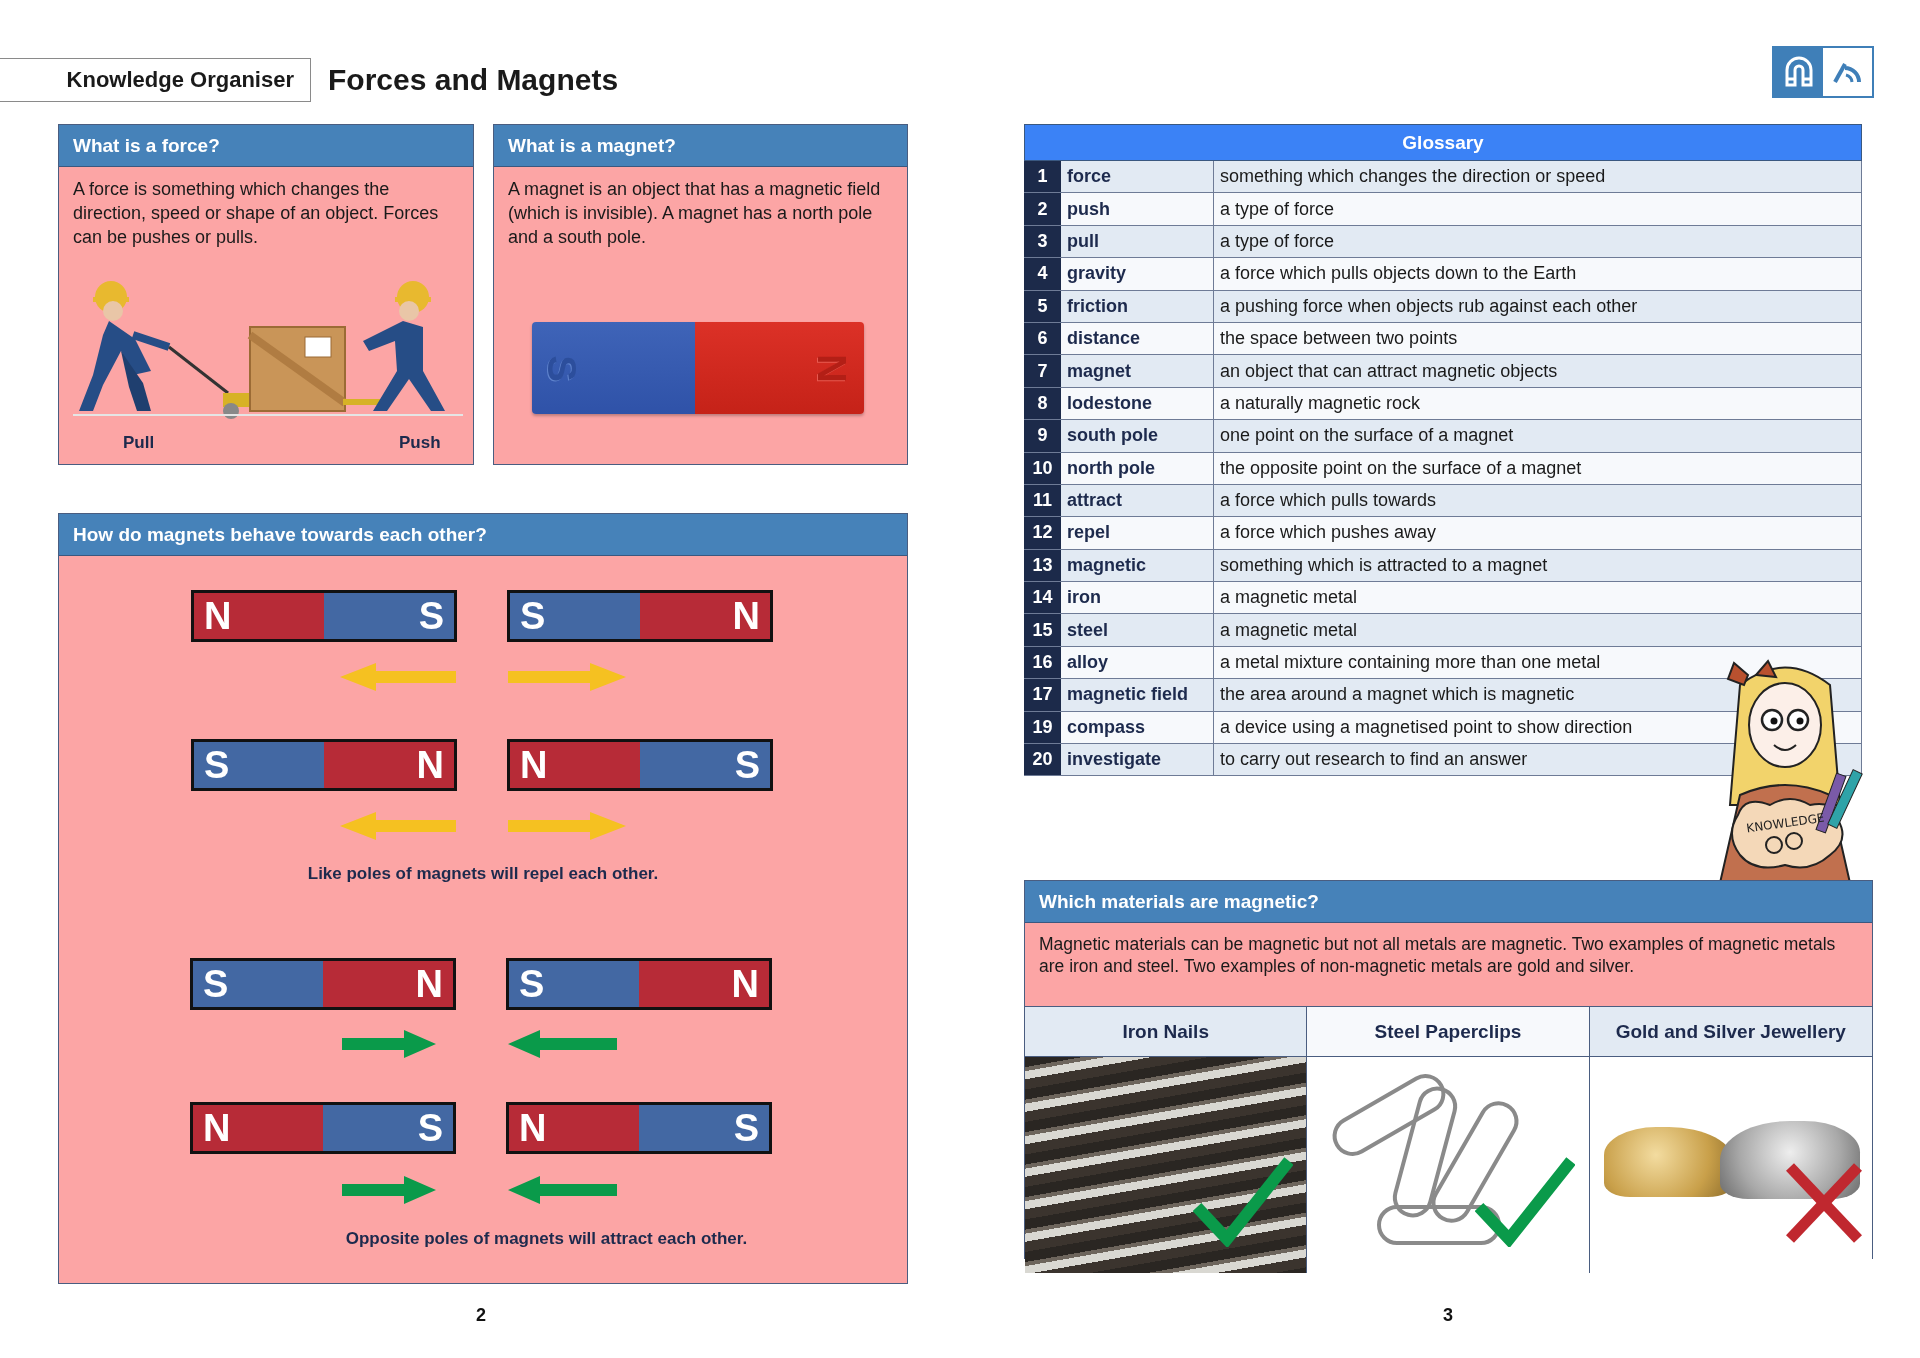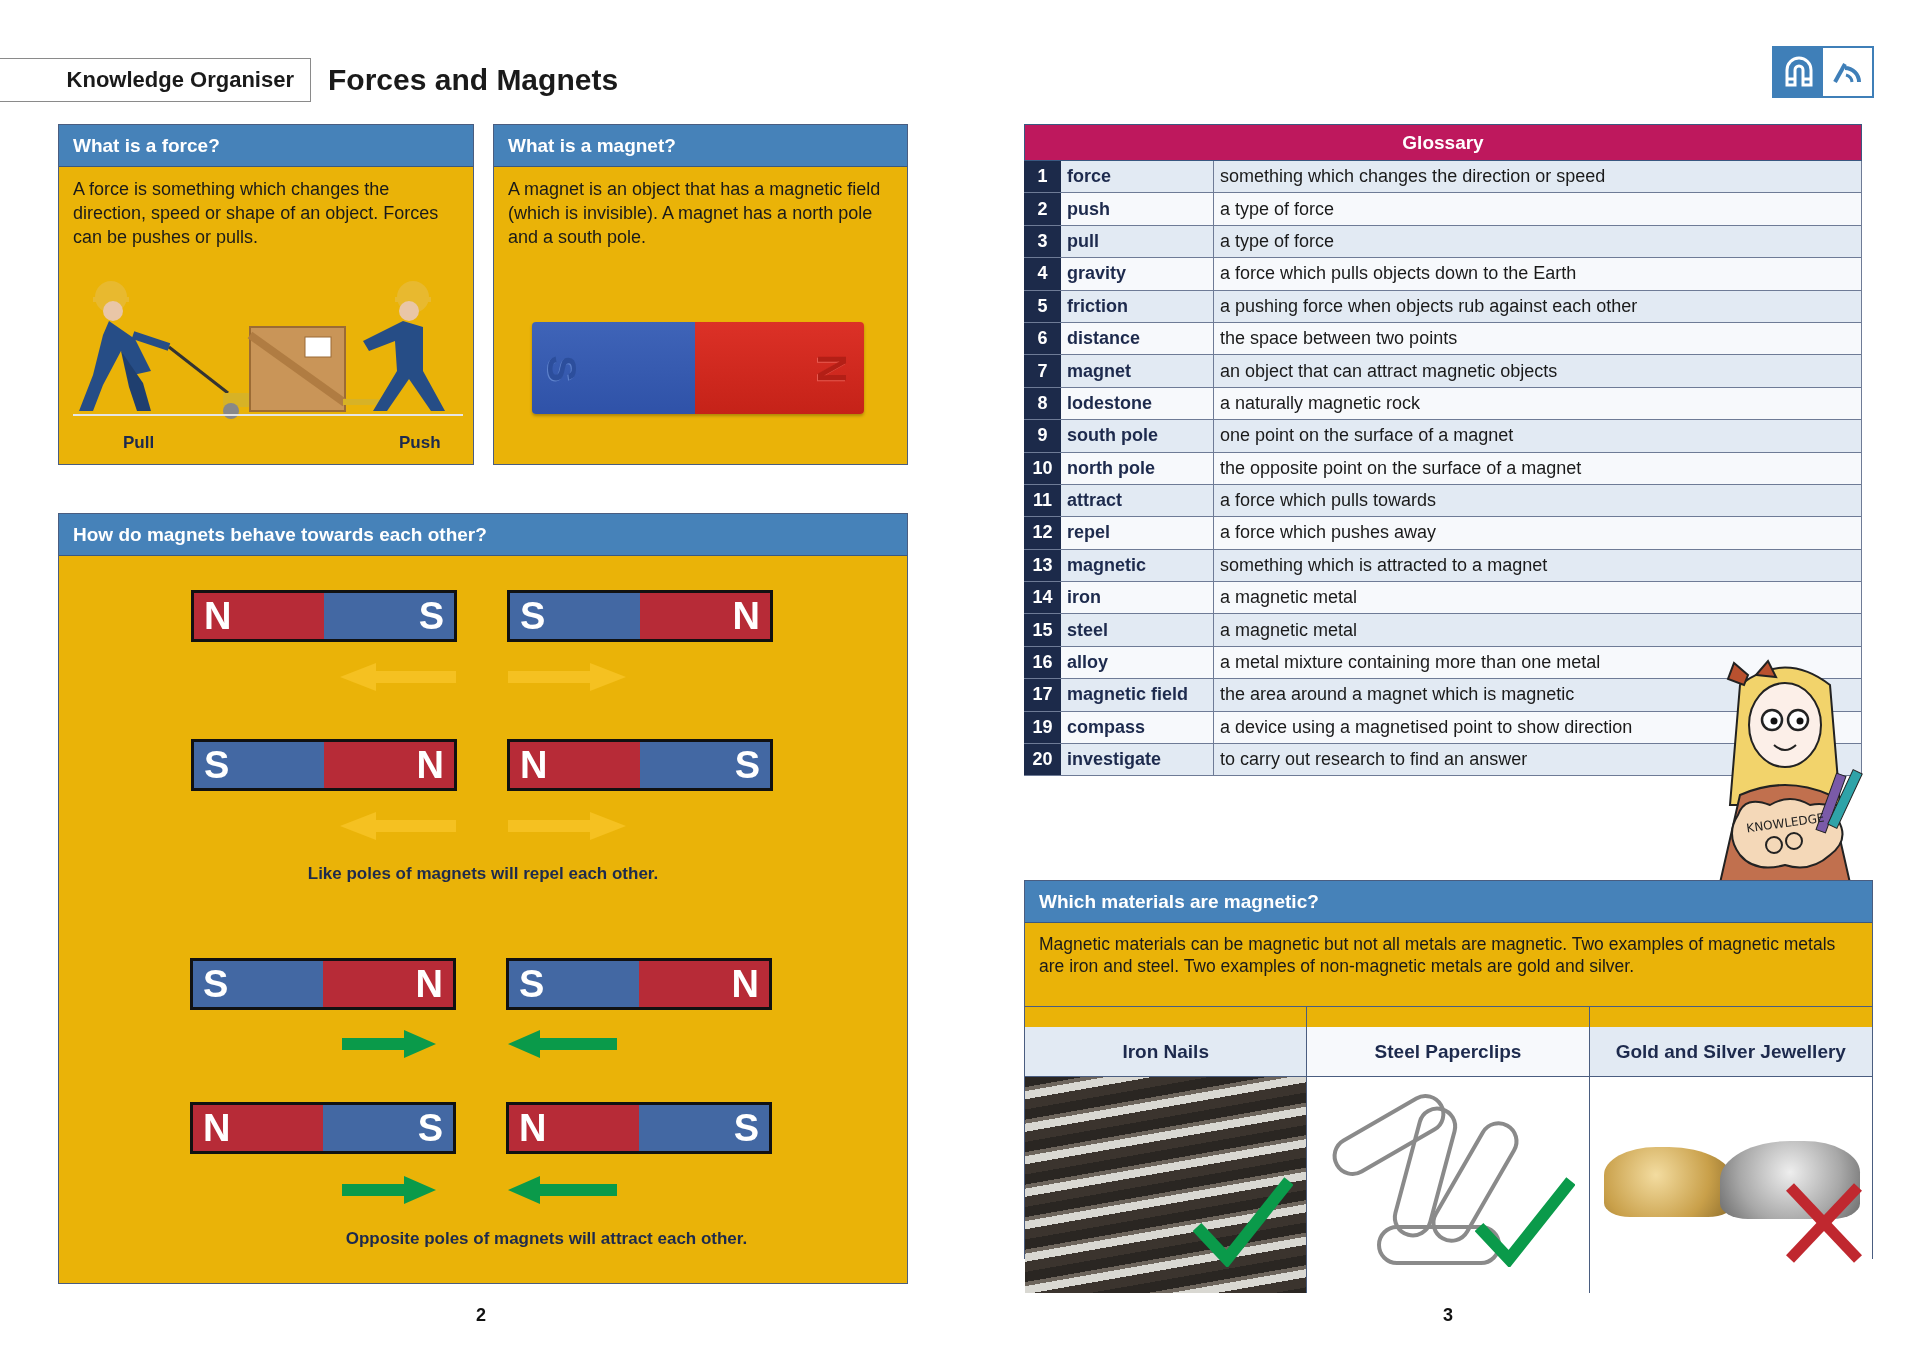--- a/index.html
+++ b/index.html
@@ -8,47 +8,47 @@
   .abs { position: absolute; }
   .ko-label { left: 0; top: 58px; width: 311px; height: 44px; border: 1.5px solid #8a8a8a; border-left: none;
               display: flex; align-items: center; justify-content: flex-end; padding-right: 16px;
               font-weight: bold; font-size: 22px; color: #1a1a1a; }
   .page-title { left: 328px; top: 58px; height: 44px; display: flex; align-items: center;
                 font-weight: bold; font-size: 30px; color: #1a1a1a; }
   .logo { left: 1772px; top: 46px; width: 102px; height: 52px; border: 2px solid #3f7fb8; display: flex; }
   .logo .l { width: 50%; background: #3f7fb8; display: flex; align-items: center; justify-content: center; }
   .logo .r { width: 50%; background: #fff; display: flex; align-items: center; justify-content: center; }
 
-  .box { border: 1.5px solid #4a5d80; background: #eab308; }
+  .box { border: 1.5px solid #4a5d80; background: #fca5a5; }
   .box-head { background: #4682b9; color: #fff; font-weight: bold; font-size: 19px; height: 42px;
               display: flex; align-items: center; padding-left: 14px; border-bottom: 1.5px solid #3a5880; }
   .box-text { font-size: 18px; line-height: 24px; padding: 10px 14px; color: #1a1a1a; }
 
   .caption { font-weight: bold; font-size: 17px; color: #1d2a4d; text-align: center; }
 
   .bar-magnet { position: absolute; height: 52px; border: 3px solid #111; display: flex; }
   .bar-magnet .pole { width: 50%; display: flex; align-items: center; font-weight: bold; color: #fff; font-size: 38px; }
   .pole.red { background: #b72b37; }
   .pole.blue { background: #4368a3; }
   .pole.left-lbl { justify-content: flex-start; padding-left: 10px; }
   .pole.right-lbl { justify-content: flex-end; padding-right: 10px; }
 
   .gloss { left: 1024px; top: 124px; width: 838px; border-collapse: collapse; position: absolute; }
-  .gloss th { background: #be185d; color: #fff; font-size: 19px; height: 36px; font-weight: bold; border: 1.5px solid #3a5880; }
+  .gloss th { background: #3b82f6; color: #fff; font-size: 19px; height: 36px; font-weight: bold; border: 1.5px solid #3a5880; }
   .gloss td { height: 32.4px; font-size: 18px; border: 1.5px solid #6e7b96; padding: 0 6px; }
   .gloss td.num { width: 36px; background: #1c2a4a; color: #fff; font-weight: bold; text-align: center; padding: 0; border-color: #1c2a4a; border-bottom-color: #6e7b96; }
   .gloss td.term { width: 153px; font-weight: bold; color: #1d2a4d; }
   .gloss tr:nth-child(odd) td.term, .gloss tr:nth-child(odd) td.def { background: #e2eaf3; }
   .gloss tr:nth-child(even) td.term, .gloss tr:nth-child(even) td.def { background: #f7f9fc; }
 
   .mat-grid { display: flex; }
   .mat-col { width: 33.333%; border-right: 1.5px solid #4a5d80; }
   .mat-col:last-child { border-right: none; }
   .mat-head { height: 50px; display: flex; align-items: center; justify-content: center; font-weight: bold;
-              font-size: 19px; color: #1d2a4d; border-bottom: 1.5px solid #4a5d80; margin-top: 20px; }
+              font-size: 19px; color: #1d2a4d; border-bottom: 1.5px solid #4a5d80; }
   .mat-head.shade { background: #e2eaf3; }
   .mat-head.plain { background: #f7f9fc; }
   .mat-img { height: 216px; position: relative; overflow: hidden; }
 
   .pagenum { font-weight: bold; font-size: 18px; color: #111; }
 </style>
 </head>
 <body>
 
 <div class="abs ko-label">Knowledge Organiser</div>

